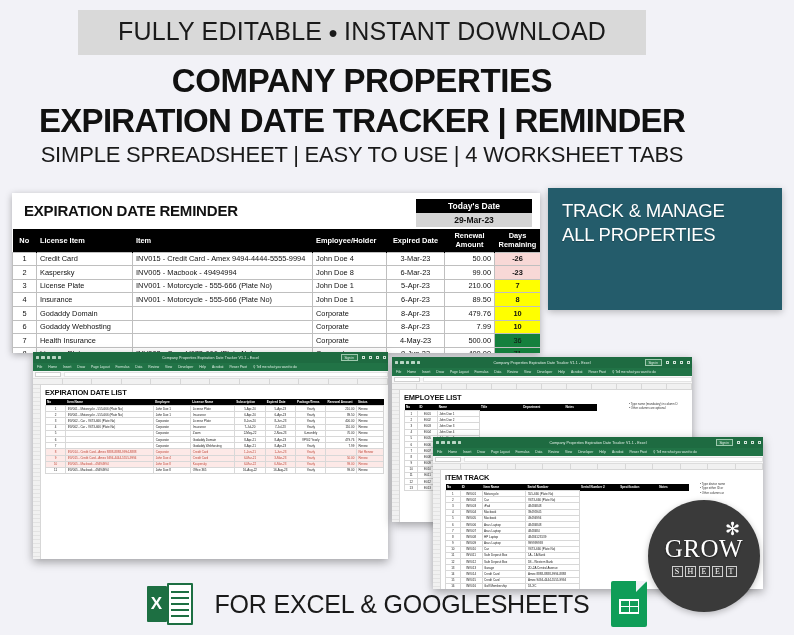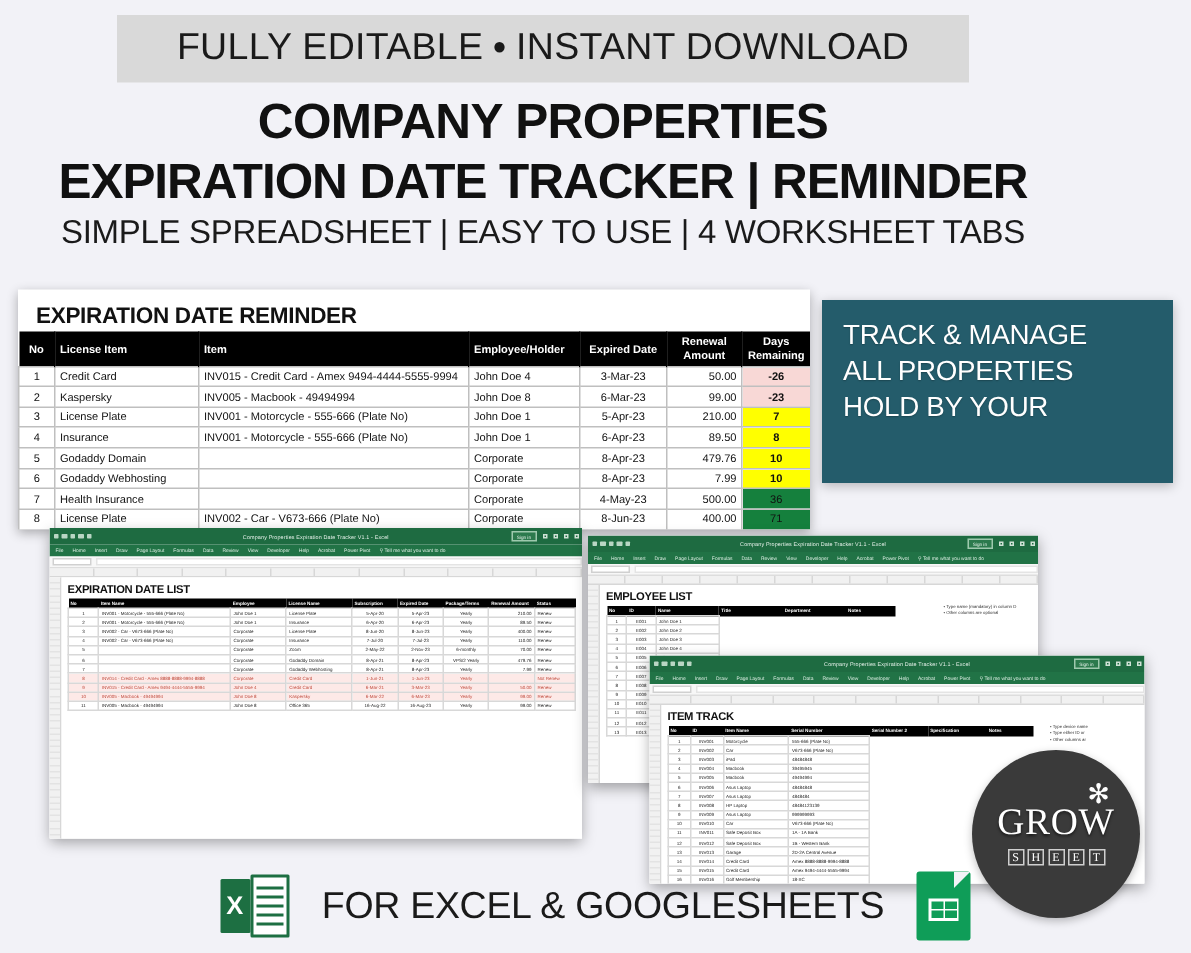--- a/index.html
+++ b/index.html
@@ -74,21 +74,21 @@
   }
   td.num { text-align:center; }
   td.right { text-align:right; }
   td.mid { text-align:center; }
   td.neg { background:#f8d8d6; color:#c00000; text-align:center; font-weight:bold; }
   td.warn { background:#ffff00; color:#111; text-align:center; font-weight:bold; }
   td.ok { background:#15803d; text-align:center; }
 
   
   .teal {
-    position:absolute; left:548px; top:200px;
+    position:absolute; left:548px; top:188px;
     width:234px; height:122px;
     background:#245c6b;
     box-shadow:0 2px 7px rgba(0,0,0,0.25);
     padding:11px 0 0 14px;
     color:#ffffff;
   }
   .teal div {
     font-size:18.5px; line-height:1.30; letter-spacing:-0.2px;
     text-shadow:0 1px 1px rgba(0,0,0,0.25);
   }
@@ -216,20 +216,24 @@
     <span>FULLY EDITABLE</span><span class="dot">●</span><span>INSTANT DOWNLOAD</span>
   </div>
   <div class="title1">COMPANY PROPERTIES</div>
   <div class="title2">EXPIRATION DATE TRACKER | REMINDER</div>
   <div class="subtitle">SIMPLE SPREADSHEET | EASY TO USE | 4 WORKSHEET TABS</div>
 </div>
 
 <div class="sheet-card">
   <div class="sheet-head">
     <div class="sheet-title">EXPIRATION DATE REMINDER</div>
+    <div class="today-box">
+      <div class="today-lbl">Today's Date</div>
+      <div class="today-val">29-Mar-23</div>
+    </div>
   </div>
   <table class="grid">
     <colgroup>
       <col style="width:24px">
         <col style="width:96px">
         <col style="width:180px">
       <col style="width:74px">
         <col style="width:58px">
         <col style="width:50px">
         <col style="width:46px">
@@ -318,21 +322,20 @@
           <td class="right">400.00</td>
           <td class="ok">71</td>
         </tr>
       </tbody>
   </table>
 </div>
 
 <div class="teal">
   <div>TRACK &amp; MANAGE</div>
   <div>ALL PROPERTIES</div>
-  <div>HOLD BY YOUR</div>
 </div>
 
 <div class="xl" id="win-exp" style="left:33px; top:352px; width:355px; height:207px;">
   <div class="xl-title">
     <div class="xl-qat">
       <i></i>
         <i></i>
         <i></i>
         <i></i>
         <i></i>

